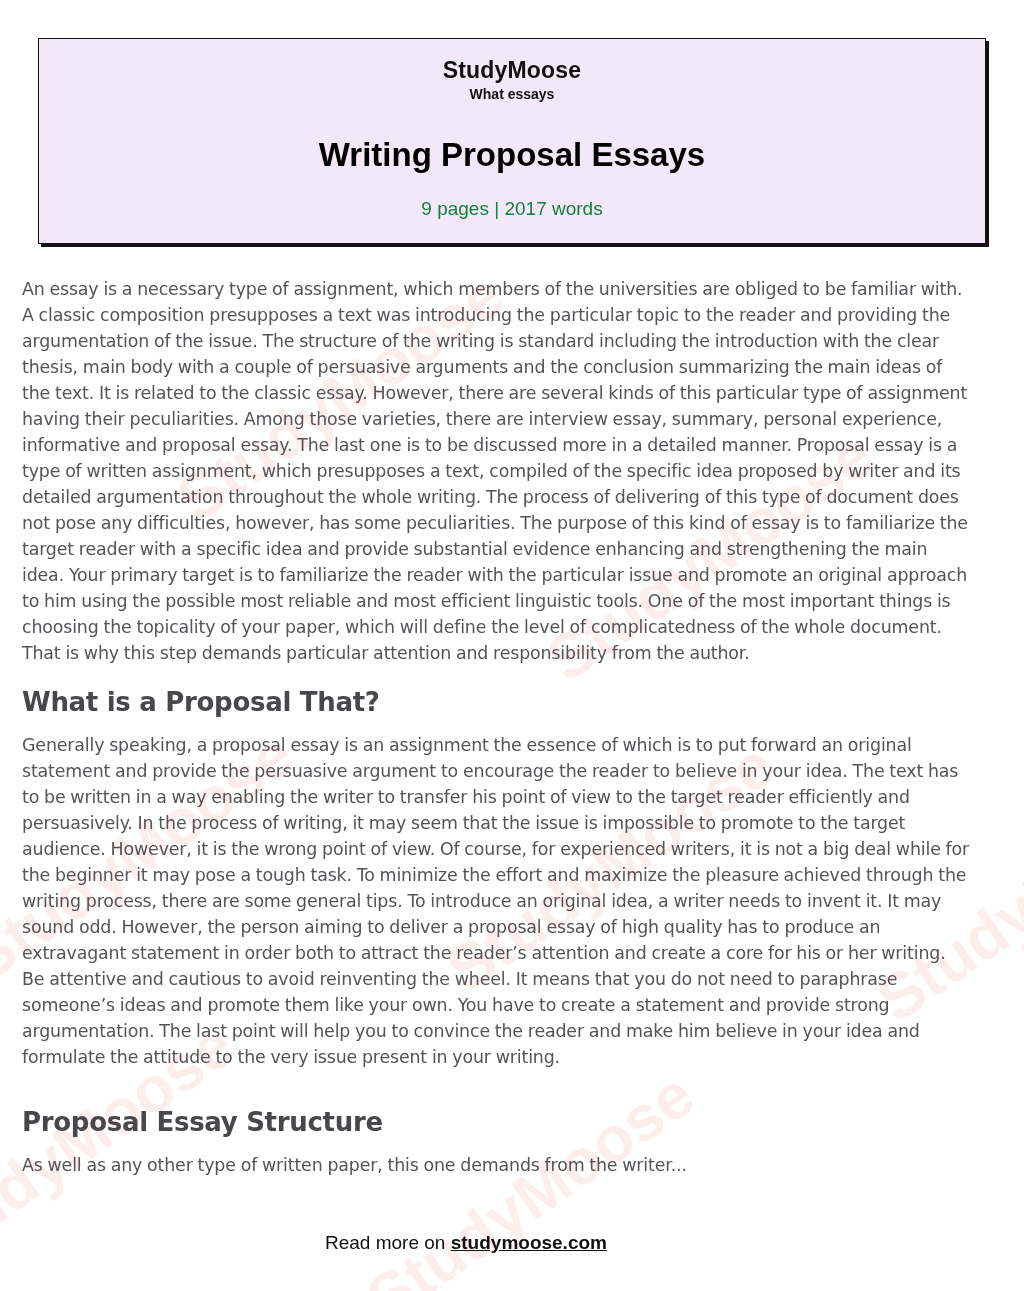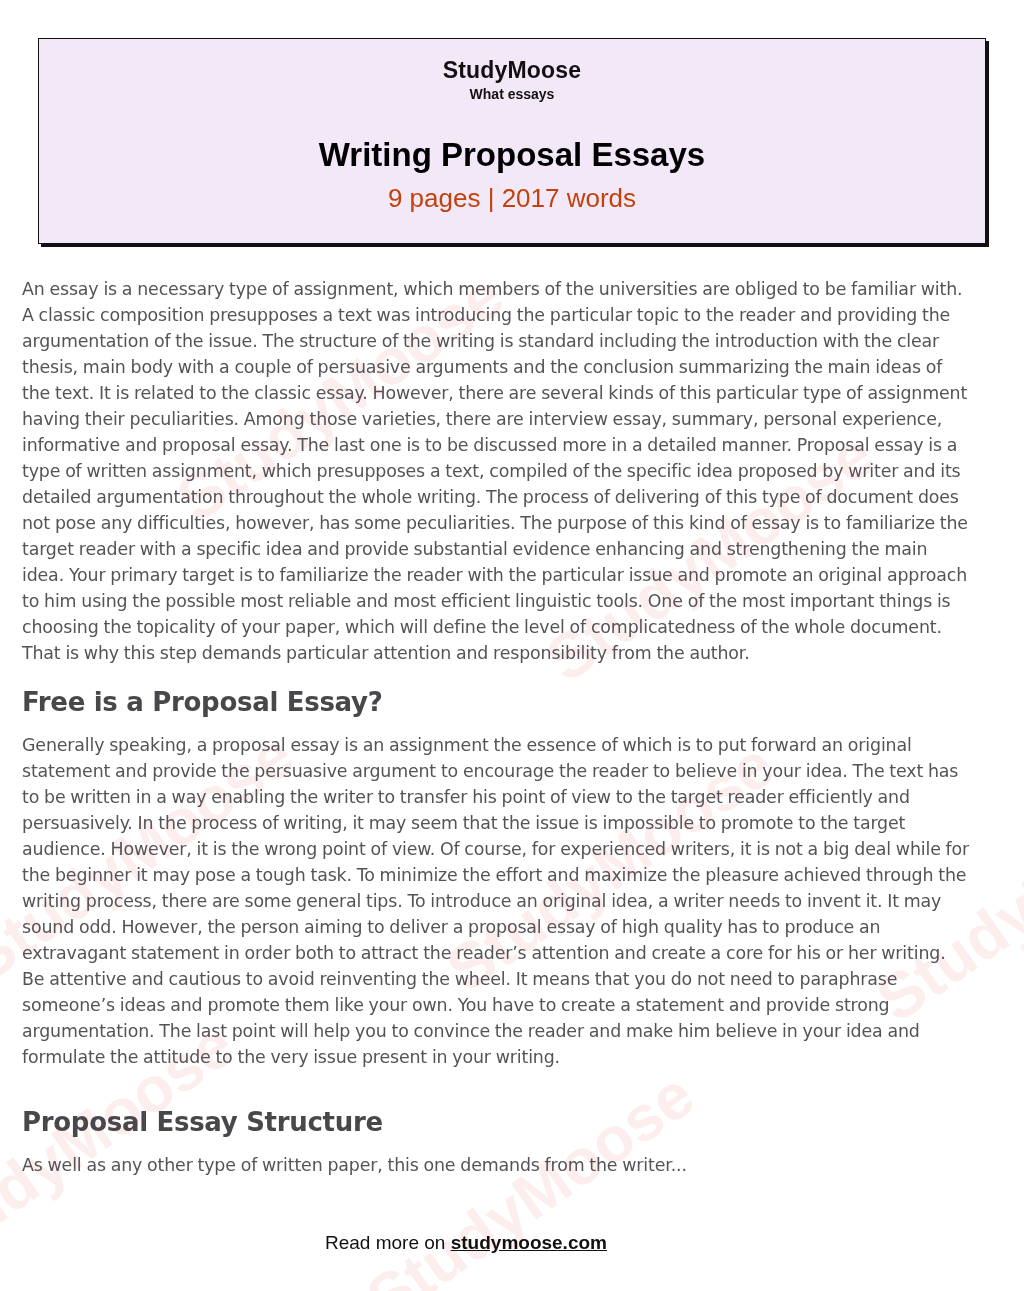--- a/index.html
+++ b/index.html
@@ -48,24 +48,24 @@
       color: #111;
     }
     .title {
       margin-top: 34px;
       font-family: "Liberation Sans", sans-serif;
       font-weight: 700;
       font-size: 33px;
       color: #000000;
     }
     .meta {
-      margin-top: 9px;
+      margin-top: 24px;
       font-family: "Liberation Sans", sans-serif;
-      font-size: 26px;
-      color: #c2410c;
+      font-size: 19px;
+      color: #15803d;
     }
     .content {
       position: absolute;
       left: 22px; top: 276px;
       width: 950px;
       color: #555358;
     }
     .para {
       margin: 0;
       font-size: 17.4px;
@@ -117,21 +117,21 @@
   <div class="header-box">
     <div class="brand">StudyMoose</div>
     <div class="brand-sub">What essays</div>
     <div class="title">Writing Proposal Essays</div>
     <div class="meta">9 pages | 2017 words</div>
   </div>
 
   <div class="content">
     <p class="para">An essay is a necessary type of assignment, which members of the universities are obliged to be familiar with. A classic composition presupposes a text was introducing the particular topic to the reader and providing the argumentation of the issue. The structure of the writing is standard including the introduction with the clear thesis, main body with a couple of persuasive arguments and the conclusion summarizing the main ideas of the text. It is related to the classic essay. However, there are several kinds of this particular type of assignment having their peculiarities. Among those varieties, there are interview essay, summary, personal experience, informative and proposal essay. The last one is to be discussed more in a detailed manner. Proposal essay is a type of written assignment, which presupposes a text, compiled of the specific idea proposed by writer and its detailed argumentation throughout the whole writing. The process of delivering of this type of document does not pose any difficulties, however, has some peculiarities. The purpose of this kind of essay is to familiarize the target reader with a specific idea and provide substantial evidence enhancing and strengthening the main idea. Your primary target is to familiarize the reader with the particular issue and promote an original approach to him using the possible most reliable and most efficient linguistic tools. One of the most important things is choosing the topicality of your paper, which will define the level of complicatedness of the whole document. That is why this step demands particular attention and responsibility from the author.</p>
 
-    <h2 class="section-heading h2">Free is a Proposal Essay?</h2>
+    <h2 class="section-heading h2">What is a Proposal That?</h2>
     <p class="para">Generally speaking, a proposal essay is an assignment the essence of which is to put forward an original statement and provide the persuasive argument to encourage the reader to believe in your idea. The text has to be written in a way enabling the writer to transfer his point of view to the target reader efficiently and persuasively. In the process of writing, it may seem that the issue is impossible to promote to the target audience. However, it is the wrong point of view. Of course, for experienced writers, it is not a big deal while for the beginner it may pose a tough task. To minimize the effort and maximize the pleasure achieved through the writing process, there are some general tips. To introduce an original idea, a writer needs to invent it. It may sound odd. However, the person aiming to deliver a proposal essay of high quality has to produce an extravagant statement in order both to attract the reader’s attention and create a core for his or her writing. Be attentive and cautious to avoid reinventing the wheel. It means that you do not need to paraphrase someone’s ideas and promote them like your own. You have to create a statement and provide strong argumentation. The last point will help you to convince the reader and make him believe in your idea and formulate the attitude to the very issue present in your writing.</p>
 
     <h2 class="section-heading h3">Proposal Essay Structure</h2>
     <p class="para">As well as any other type of written paper, this one demands from the writer...</p>
   </div>
 
   <div class="footer">
     <span>Read more on </span><a>studymoose.com</a>
   </div>
 

